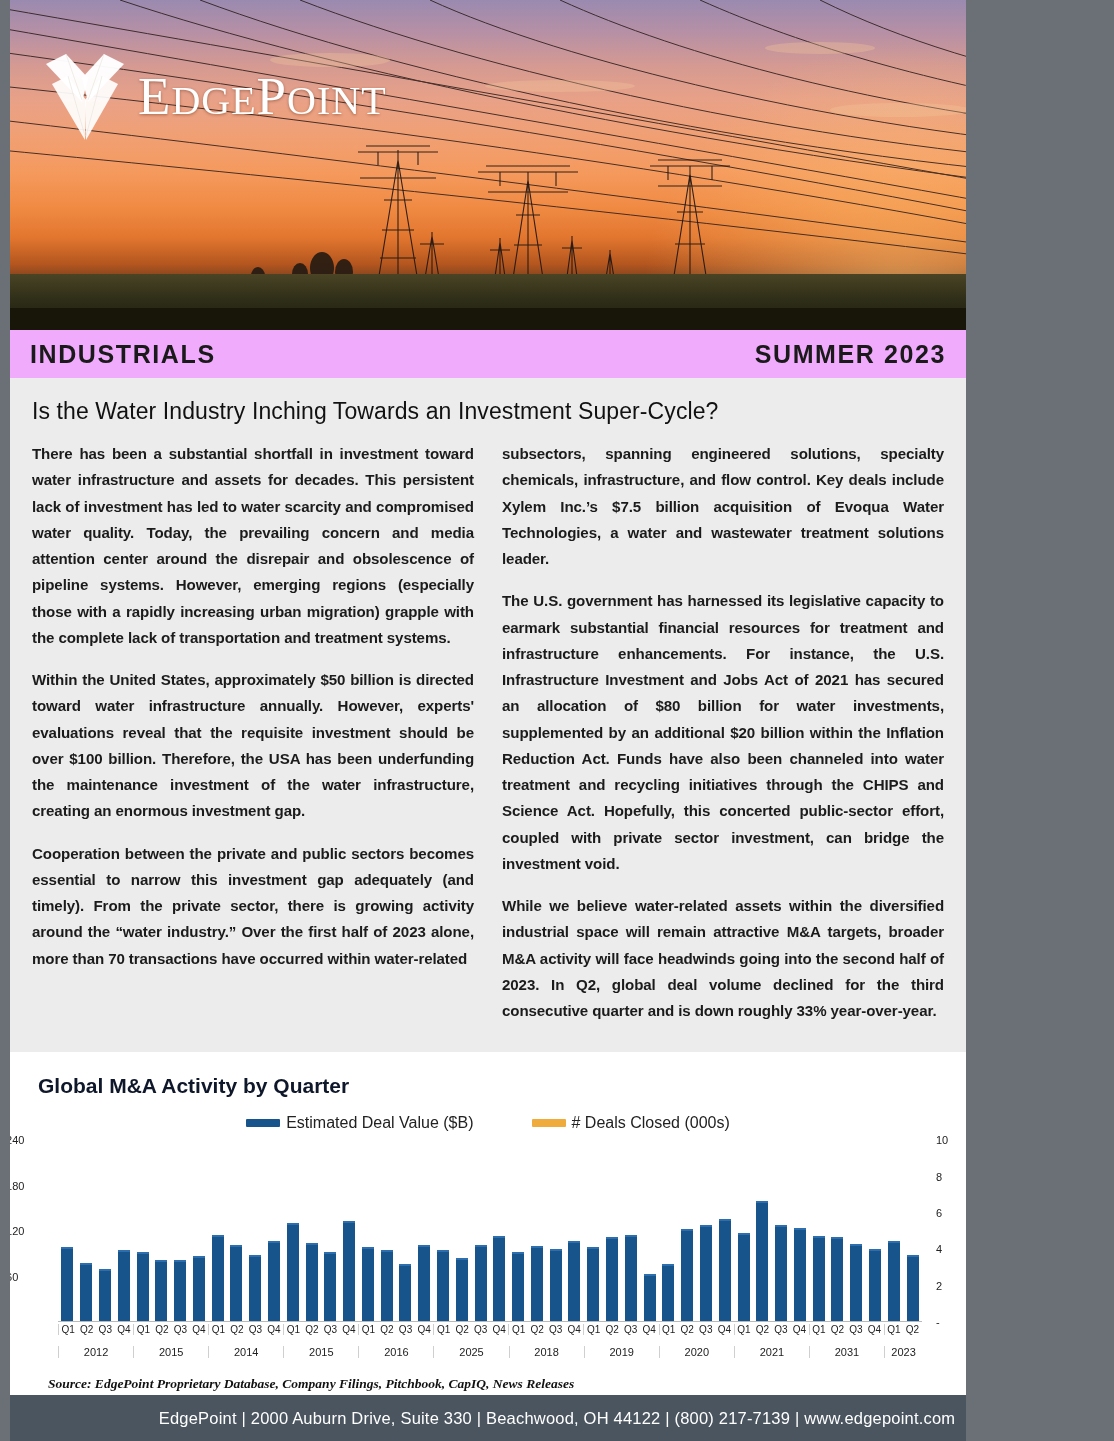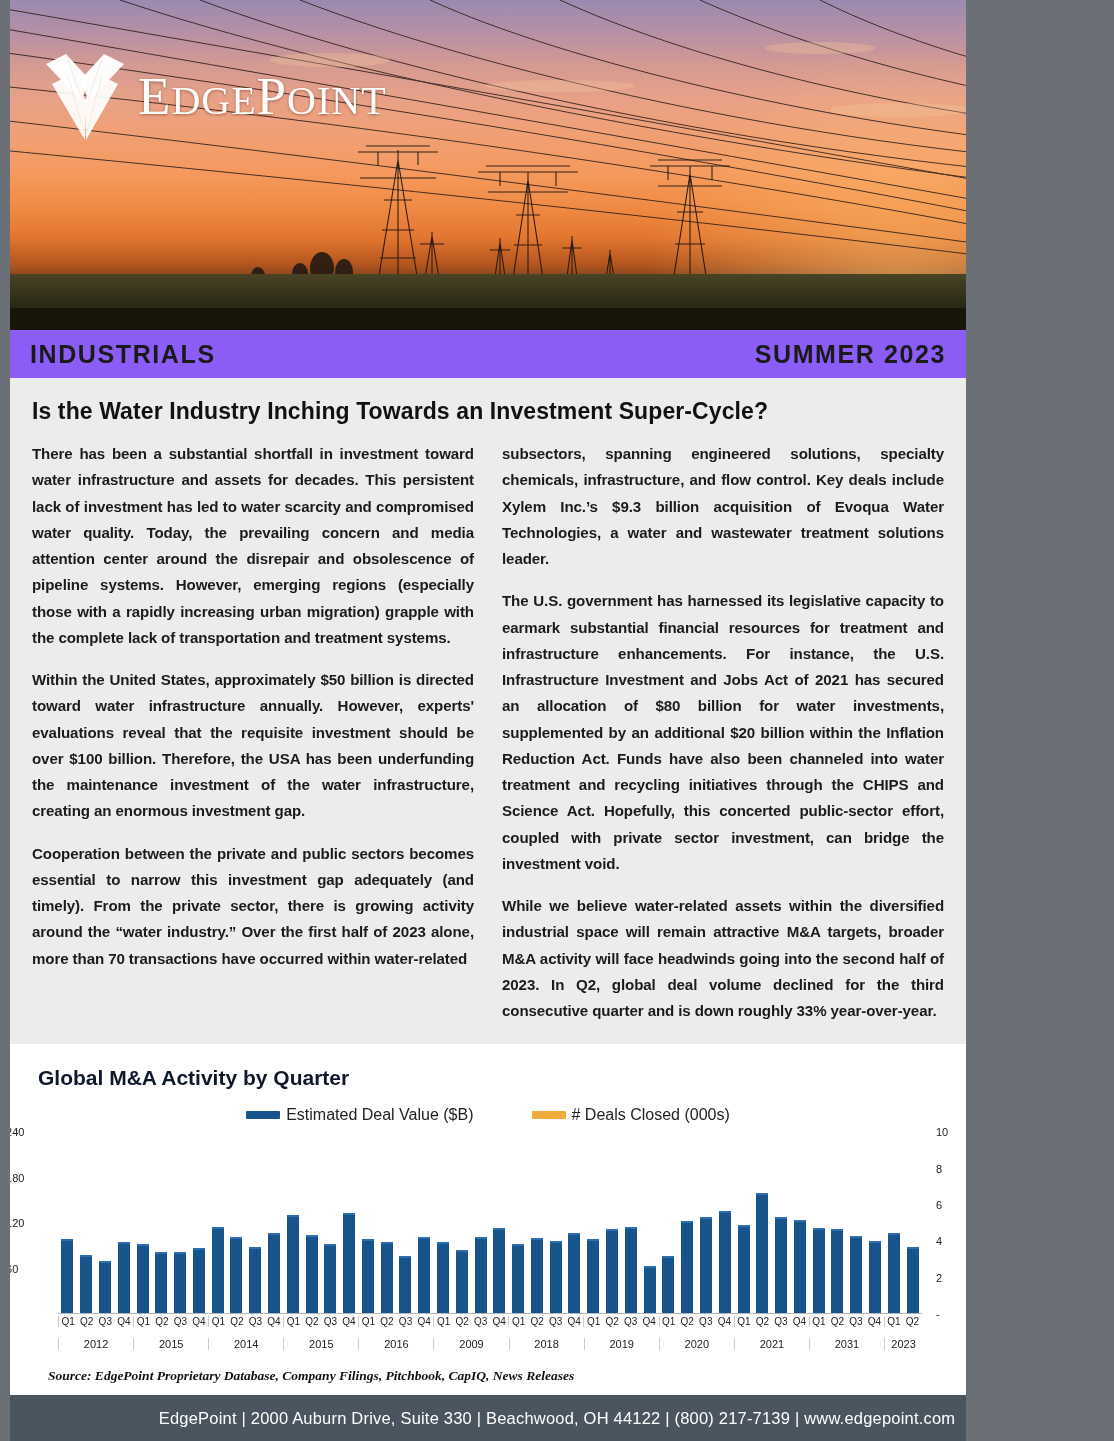--- a/index.html
+++ b/index.html
@@ -19,32 +19,32 @@
   .ground2{position:absolute;left:0;bottom:0;width:1114px;height:22px;background:#171608;}
   .hero svg.wires{position:absolute;left:0;top:0;width:1114px;height:330px;}
   .brand{position:absolute;left:42px;top:48px;display:flex;align-items:center;gap:10px;z-index:6;}
   .brand .mark{width:86px;height:96px;}
   .brand .wordmark{font-family:"Liberation Serif",serif;color:#ffffff;font-size:53px;
         letter-spacing:1px;line-height:1;text-shadow:0 1px 3px rgba(80,30,0,.45);}
   .brand .wordmark .cap{font-size:53px;}
   .brand .wordmark .sc{font-size:40px;}
 
   
-  .banner{height:48px;background:#8b5cf6;display:flex;align-items:center;
+  .banner{height:48px;background:#f0abfc;display:flex;align-items:center;
           justify-content:space-between;padding:0 30px;box-sizing:border-box;}
   .banner .t{font-size:25px;font-weight:bold;color:#1a1a1a;letter-spacing:1.6px;}
 
   
   .article{background:#ececec;padding:14px 32px 16px 32px;}
-  .headline{font-size:23px;font-weight:bold;color:#111;margin:6px 0 16px 0;letter-spacing:.1px;}
+  .headline{font-size:23px;font-weight:normal;color:#111;margin:6px 0 16px 0;letter-spacing:.1px;}
   .cols{display:flex;gap:28px;}
   .col{width:510px;}
   .col p{margin:0 0 16px 0;font-size:15.1px;line-height:1.74;color:#1b1b1b;
          text-align:justify;font-weight:600;letter-spacing:-.1px;}
-  .col p:last-child{margin-bottom:4px;}
+  .col p:last-child{margin-bottom:12px;}
 
   
   .chartwrap{background:#fff;padding:16px 0 0 0;position:relative;height:336px;}
   .chart-title{font-size:21px;font-weight:bold;color:#0f172a;margin:6px 0 0 38px;}
   .legend{display:flex;justify-content:center;gap:58px;margin-top:16px;}
   .legend .li{display:flex;align-items:center;gap:6px;font-size:16px;color:#222;}
   .legend .sw{width:34px;height:8px;border-radius:1px;}
   .plot{position:relative;margin:8px 0 0 0;height:182px;}
   .yl,.yr{position:absolute;width:44px;font-size:11px;color:#222;text-align:right;}
   .yl{left:0px;} .yr{right:0px;text-align:left;padding-left:8px;width:40px;}
@@ -161,21 +161,21 @@
 
   <div class="article">
     <div class="headline">Is the Water Industry Inching Towards an Investment Super-Cycle?</div>
     <div class="cols">
       <div class="col">
         <p>There has been a substantial shortfall in investment toward water infrastructure and assets for decades. This persistent lack of investment has led to water scarcity and compromised water quality. Today, the prevailing concern and media attention center around the disrepair and obsolescence of pipeline systems. However, emerging regions (especially those with a rapidly increasing urban migration) grapple with the complete lack of transportation and treatment systems.</p>
         <p>Within the United States, approximately $50 billion is directed toward water infrastructure annually. However, experts' evaluations reveal that the requisite investment should be over $100 billion. Therefore, the USA has been underfunding the maintenance investment of the water infrastructure, creating an enormous investment gap.</p>
         <p>Cooperation between the private and public sectors becomes essential to narrow this investment gap adequately (and timely). From the private sector, there is growing activity around the “water industry.” Over the first half of 2023 alone, more than 70 transactions have occurred within water-related</p>
       </div>
       <div class="col">
-        <p>subsectors, spanning engineered solutions, specialty chemicals, infrastructure, and flow control. Key deals include Xylem Inc.’s $9.3 billion acquisition of Evoqua Water Technologies, a water and wastewater treatment solutions leader.</p>
+        <p>subsectors, spanning engineered solutions, specialty chemicals, infrastructure, and flow control. Key deals include Xylem Inc.’s $7.5 billion acquisition of Evoqua Water Technologies, a water and wastewater treatment solutions leader.</p>
         <p>The U.S. government has harnessed its legislative capacity to earmark substantial financial resources for treatment and infrastructure enhancements. For instance, the U.S. Infrastructure Investment and Jobs Act of 2021 has secured an allocation of $80 billion for water investments, supplemented by an additional $20 billion within the Inflation Reduction Act. Funds have also been channeled into water treatment and recycling initiatives through the CHIPS and Science Act. Hopefully, this concerted public-sector effort, coupled with private sector investment, can bridge the investment void.</p>
         <p>While we believe water-related assets within the diversified industrial space will remain attractive M&amp;A targets, broader M&amp;A activity will face headwinds going into the second half of 2023. In Q2, global deal volume declined for the third consecutive quarter and is down roughly 33% year-over-year.</p>
       </div>
     </div>
   </div>
 
   <div class="chartwrap">
     <div class="chart-title">Global M&amp;A Activity by Quarter</div>
     <div class="legend">
       <div class="li">
@@ -398,21 +398,21 @@
           <div class="qcell">Q4</div>
           <div class="qcell" style="border-left: 1px solid rgb(207, 207, 207);">Q1</div>
           <div class="qcell">Q2</div>
         </div>
       <div class="yrow" id="yrow">
           <div class="ycell" style="flex: 4 1 0px;">2012</div>
           <div class="ycell" style="flex: 4 1 0px;">2015</div>
           <div class="ycell" style="flex: 4 1 0px;">2014</div>
           <div class="ycell" style="flex: 4 1 0px;">2015</div>
           <div class="ycell" style="flex: 4 1 0px;">2016</div>
-          <div class="ycell" style="flex: 4 1 0px;">2009</div>
+          <div class="ycell" style="flex: 4 1 0px;">2025</div>
           <div class="ycell" style="flex: 4 1 0px;">2018</div>
           <div class="ycell" style="flex: 4 1 0px;">2019</div>
           <div class="ycell" style="flex: 4 1 0px;">2020</div>
           <div class="ycell" style="flex: 4 1 0px;">2021</div>
           <div class="ycell" style="flex: 4 1 0px;">2031</div>
           <div class="ycell" style="flex: 2 1 0px;">2023</div>
         </div>
     </div>
 
     <div class="source">Source: EdgePoint Proprietary Database, Company Filings, Pitchbook, CapIQ,  News Releases</div>

